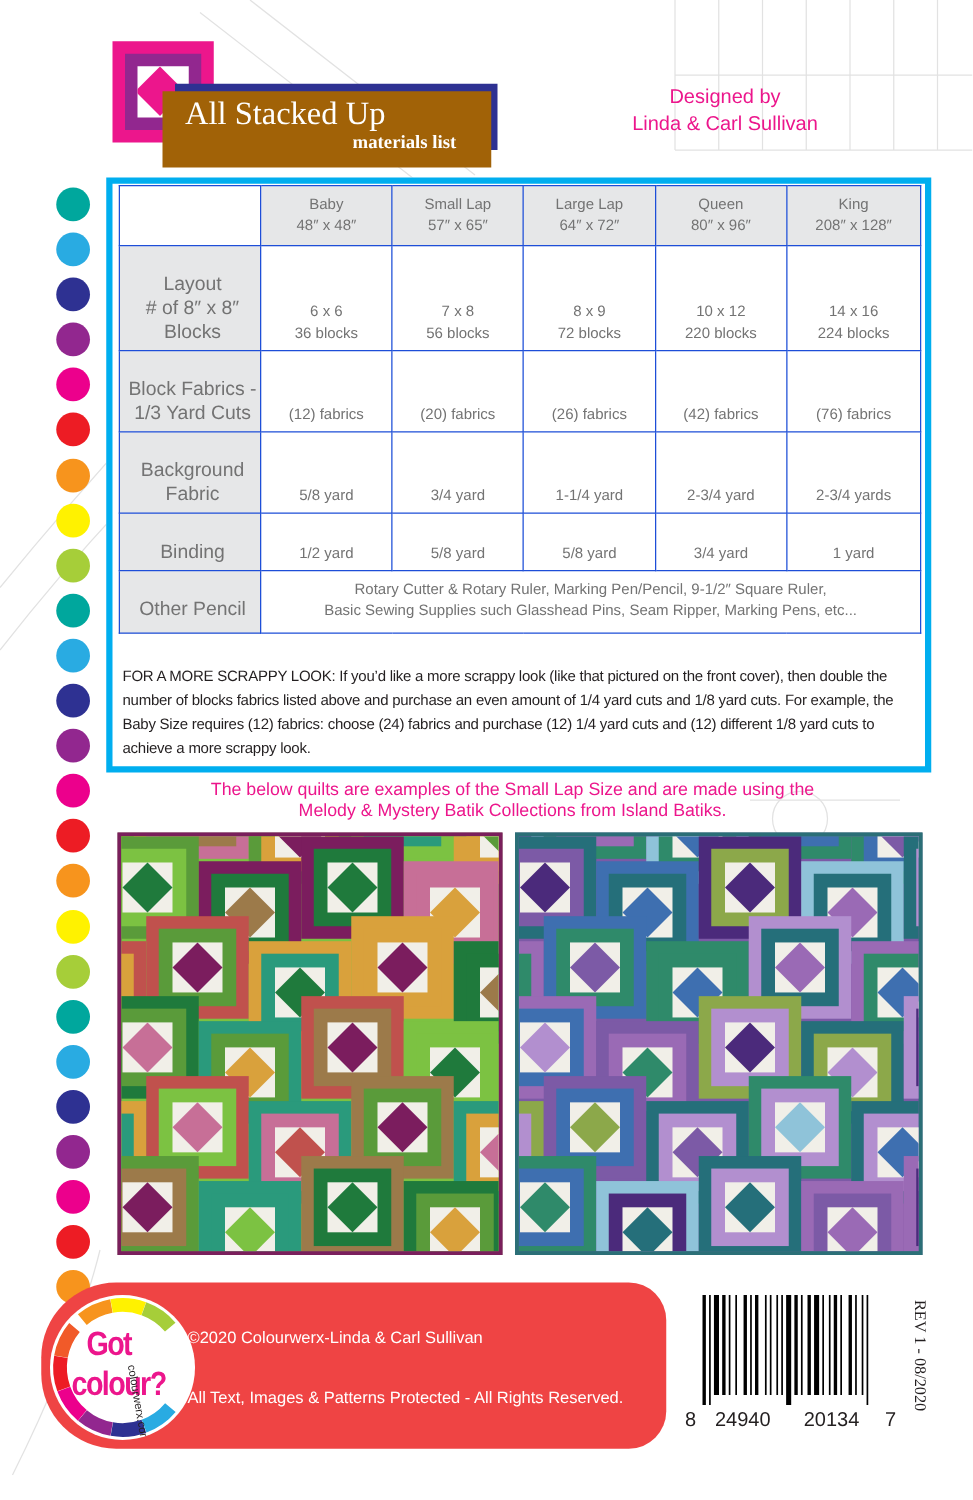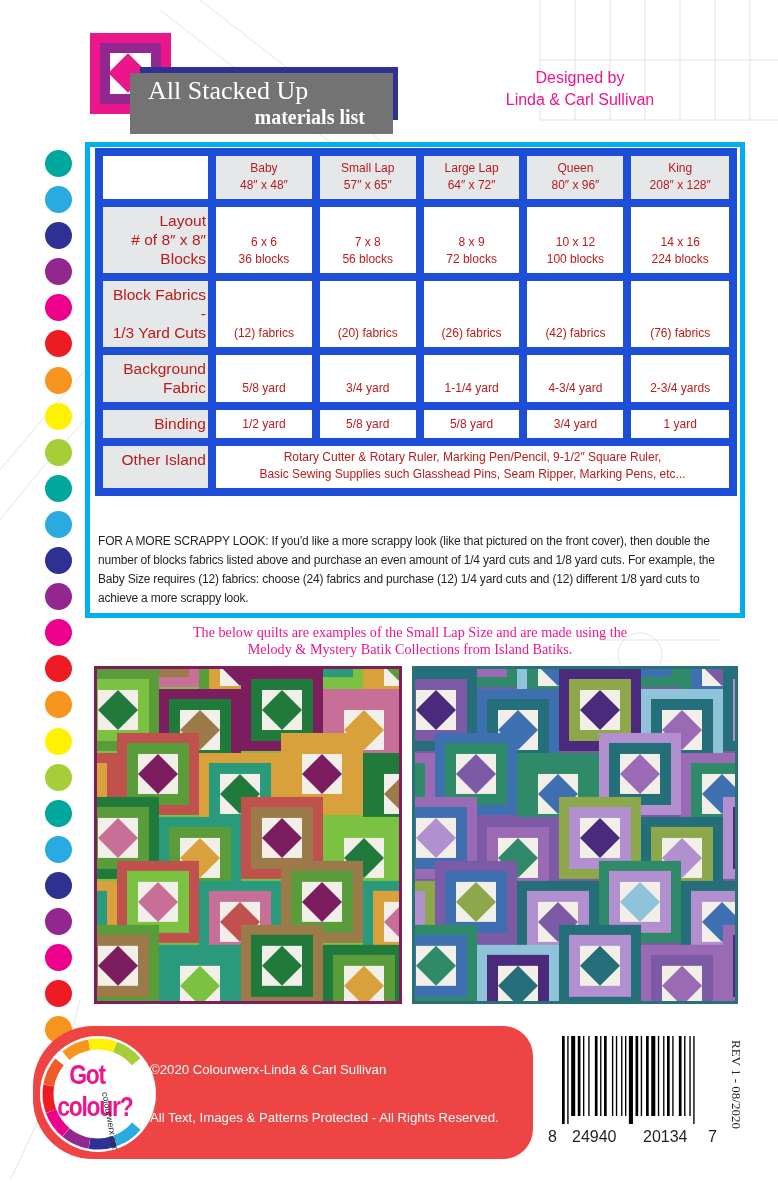--- a/index.html
+++ b/index.html
@@ -7,41 +7,41 @@
   body { position: relative; font-family: "Liberation Sans", sans-serif; color: #231f20; }
 
   .bg-sketch { position: absolute; inset: 0; pointer-events: none; }
 
   
   .logo-square { position: absolute; left: 90px; top: 33px; width: 81px; height: 81px; background: #ec168c; }
   .logo-inner { position: absolute; left: 10px; top: 10px; width: 61px; height: 61px; background: #92278f; }
   .logo-center { position: absolute; left: 10px; top: 10px; width: 41px; height: 41px; background: #ffffff; overflow: hidden; }
   .logo-diamond { position: absolute; left: 4px; top: 6px; width: 28px; height: 28px; background: #ec168c; transform: rotate(45deg); }
   .title-shadow { position: absolute; left: 140px; top: 67px; width: 258px; height: 53px; background: #2e3192; }
-  .title-box { position: absolute; left: 130px; top: 73px; width: 263px; height: 61px; background: #737373; text-align: center; }
+  .title-box { position: absolute; left: 130px; top: 73px; width: 263px; height: 61px; background: #a16207; text-align: center; }
   .title-main { position: absolute; left: 18px; top: 3px; font-family: "Liberation Serif", serif; font-size: 26px; color: #fff; white-space: nowrap; }
-  .title-sub { position: absolute; right: 28px; top: 33px; font-family: "Liberation Serif", serif; font-size: 20px; font-weight: bold; color: #fff; white-space: nowrap; }
+  .title-sub { position: absolute; right: 28px; top: 33px; font-family: "Liberation Serif", serif; font-size: 15px; font-weight: bold; color: #fff; white-space: nowrap; }
 
   .designed { position: absolute; left: 470px; top: 67px; width: 220px; text-align: center; color: #ec168c; font-size: 16px; line-height: 22px; }
 
   
   .dots { position: absolute; left: 45px; top: 150px; width: 30px; }
   .dot { width: 27px; height: 27px; border-radius: 50%; margin-bottom: 9.1px; }
 
   
   .frame { position: absolute; left: 85px; top: 142px; width: 660px; height: 476px; border: 5px solid #00aeef; background: #fff; }
   table.materials { position: absolute; left: 5px; top: 1px; width: 642px; border-collapse: collapse; }
-  table.materials td, table.materials th { border: 8px solid #1d4ed8; font-weight: normal; font-family: "Liberation Sans", sans-serif; font-size: 12px; text-align: center; vertical-align: bottom; padding: 2px 2px 5px 2px; color: #b91c1c; line-height: 17px; }
+  table.materials td, table.materials th { border: 1px solid #1d4ed8; font-weight: normal; font-family: "Liberation Sans", sans-serif; font-size: 12px; text-align: center; vertical-align: bottom; padding: 2px 2px 5px 2px; color: #737373; line-height: 17px; }
   table.materials th { background: #e6e7e8; height: 48px; vertical-align: middle; padding-top: 4px; }
   table.materials th.corner { background: #fff; }
-  table.materials td.rowhead { background: #e6e7e8; text-align: right; font-size: 15.5px; line-height: 19px; padding-left: 6px; vertical-align: top; padding-top: 4px; width: 113px; }
+  table.materials td.rowhead { background: #e6e7e8; text-align: center; font-size: 15.5px; line-height: 19px; padding-left: 6px; vertical-align: top; padding-top: 21px; width: 113px; }
   td.tools { vertical-align: middle !important; }
   .notes { position: absolute; left: 8px; top: 385px; width: 640px; font-size: 12px; line-height: 19px; color: #231f20; letter-spacing: -0.2px; }
 
-  .examples-caption { position: absolute; left: 100px; top: 624px; width: 620px; text-align: center; color: #ec168c; font-size: 14.2px; line-height: 17px; font-family: Liberation Serif, serif; }
+  .examples-caption { position: absolute; left: 100px; top: 624px; width: 620px; text-align: center; color: #ec168c; font-size: 14.2px; line-height: 17px; }
 
   
   .quilt { position: absolute; top: 666px; width: 308px; height: 338px; overflow: hidden; }
   .quilt-a { left: 94px; border: 3px solid #7a1f5c; background: #8a6a66; }
   .quilt-b { left: 412px; width: 326px; border: 3px solid #2b6f77; background: #4a6c88; }
   .quilt svg { display: block; }
 
   
   .footer-pill { position: absolute; left: 33px; top: 1026px; width: 500px; height: 133px; background: #ef4444; border-radius: 60px 30px 30px 60px; }
   .footer-badge { position: absolute; left: 7px; top: 10px; width: 116px; height: 116px; border-radius: 50%; background: #fff; overflow: hidden; }
@@ -159,21 +159,21 @@
         <td>
             <div>7 x 8</div>
             <div>56 blocks</div>
           </td>
         <td>
             <div>8 x 9</div>
             <div>72 blocks</div>
           </td>
         <td>
             <div>10 x 12</div>
-            <div>100 blocks</div>
+            <div>220 blocks</div>
           </td>
         <td>
             <div>14 x 16</div>
             <div>224 blocks</div>
           </td>
       </tr>
       <tr style="height:52px">
         <td class="rowhead">
             <div>Block Fabrics -</div>
             <div>1/3 Yard Cuts</div>
@@ -185,35 +185,35 @@
         <td>(76) fabrics</td>
       </tr>
       <tr style="height:52px">
         <td class="rowhead">
             <div>Background</div>
             <div>Fabric</div>
           </td>
         <td>5/8 yard</td>
         <td>3/4 yard</td>
         <td>1-1/4 yard</td>
-        <td>4-3/4 yard</td>
+        <td>2-3/4 yard</td>
         <td>2-3/4 yards</td>
       </tr>
       <tr style="height:20px">
         <td class="rowhead">
             <div>Binding</div>
           </td>
         <td>1/2 yard</td>
         <td>5/8 yard</td>
         <td>5/8 yard</td>
         <td>3/4 yard</td>
         <td>1 yard</td>
       </tr>
       <tr style="height:50px">
-        <td class="rowhead">Other Island</td>
+        <td class="rowhead">Other Pencil</td>
         <td colspan="5" class="tools">
             <div>Rotary Cutter &amp; Rotary Ruler, Marking Pen/Pencil,  9-1/2″ Square Ruler,</div>
             <div>Basic Sewing Supplies such Glasshead Pins, Seam Ripper, Marking Pens, etc...</div>
           </td>
       </tr>
     </tbody>
   </table>
   <p class="notes">FOR A MORE SCRAPPY LOOK: If you’d like a more scrappy look (like that pictured on the front cover), then double the number of blocks fabrics listed above and purchase an even amount of 1/4 yard cuts and 1/8 yard cuts.  For example, the Baby Size requires (12) fabrics:  choose (24) fabrics and purchase (12) 1/4 yard cuts and (12) different 1/8 yard cuts to achieve a more scrappy look.</p>
 </div>
 

